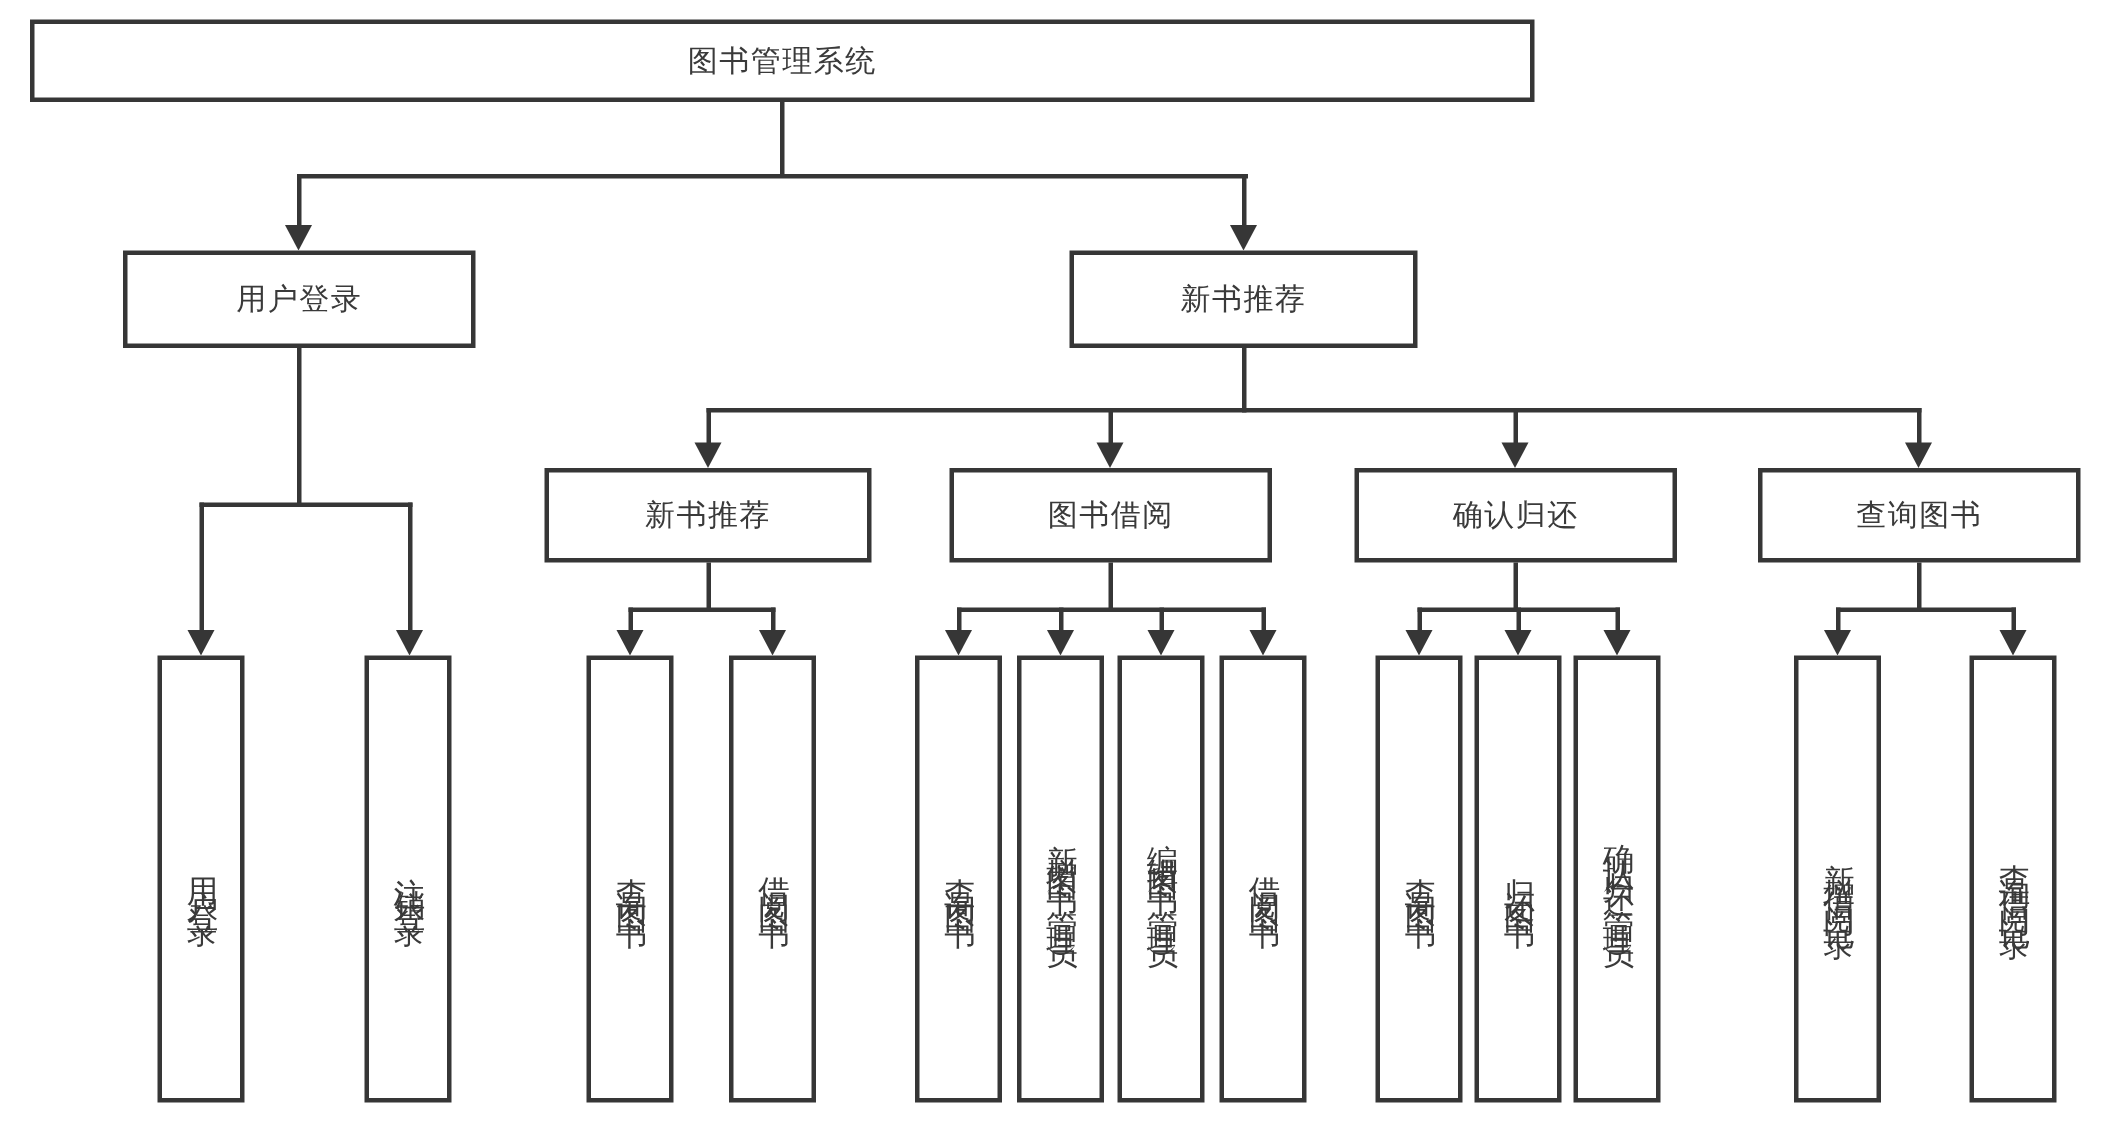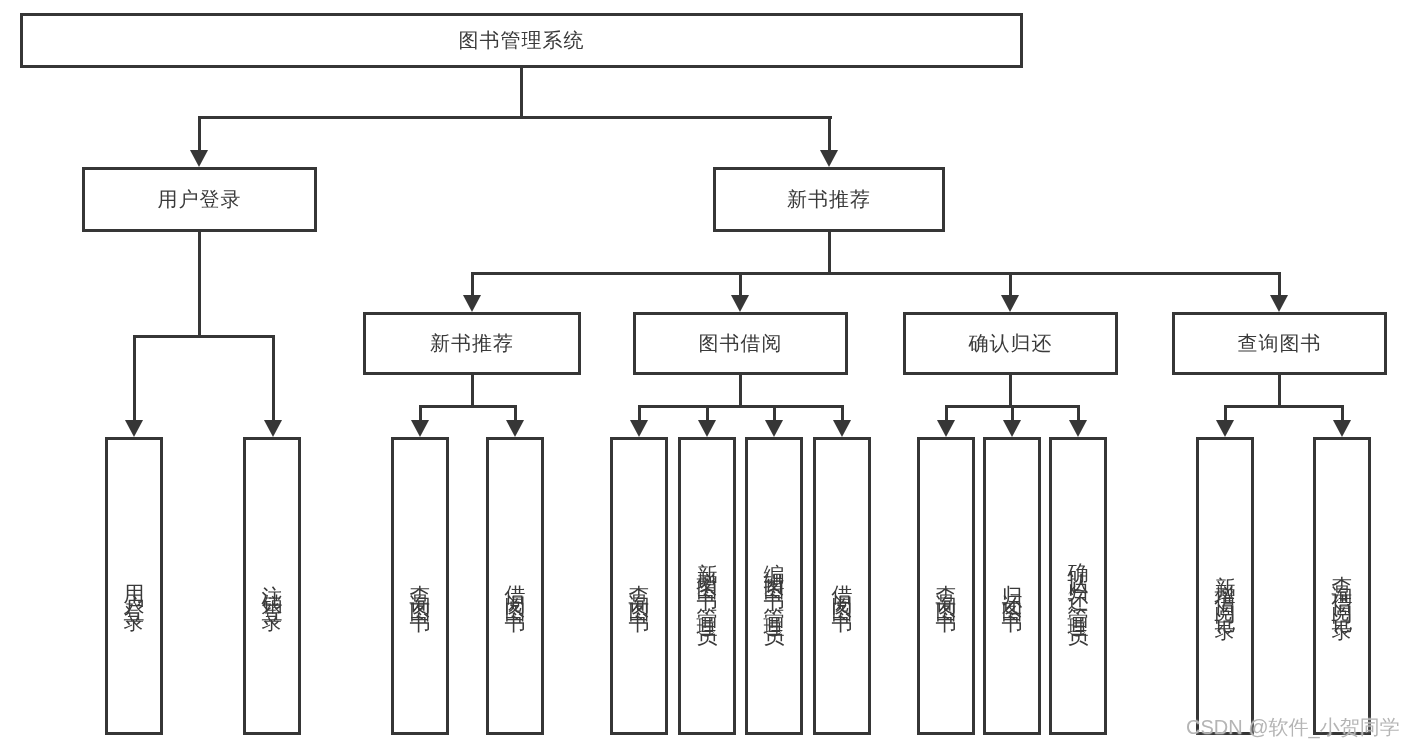--- a/index.html
+++ b/index.html
@@ -170,15 +170,14 @@
     <span>确认归还（管理员）</span>
   </div>
 
   <div class="box vbox" style="left:1196px;top:437px;width:58px;height:298px;">
     <span>新增借阅记录</span>
   </div>
   <div class="box vbox" style="left:1313px;top:437px;width:58px;height:298px;">
     <span>查询借阅记录</span>
   </div>
 
-  <div class="watermark">CSDN @软件_小贺同学</div>
 
 </div>
 
 </body></html>

